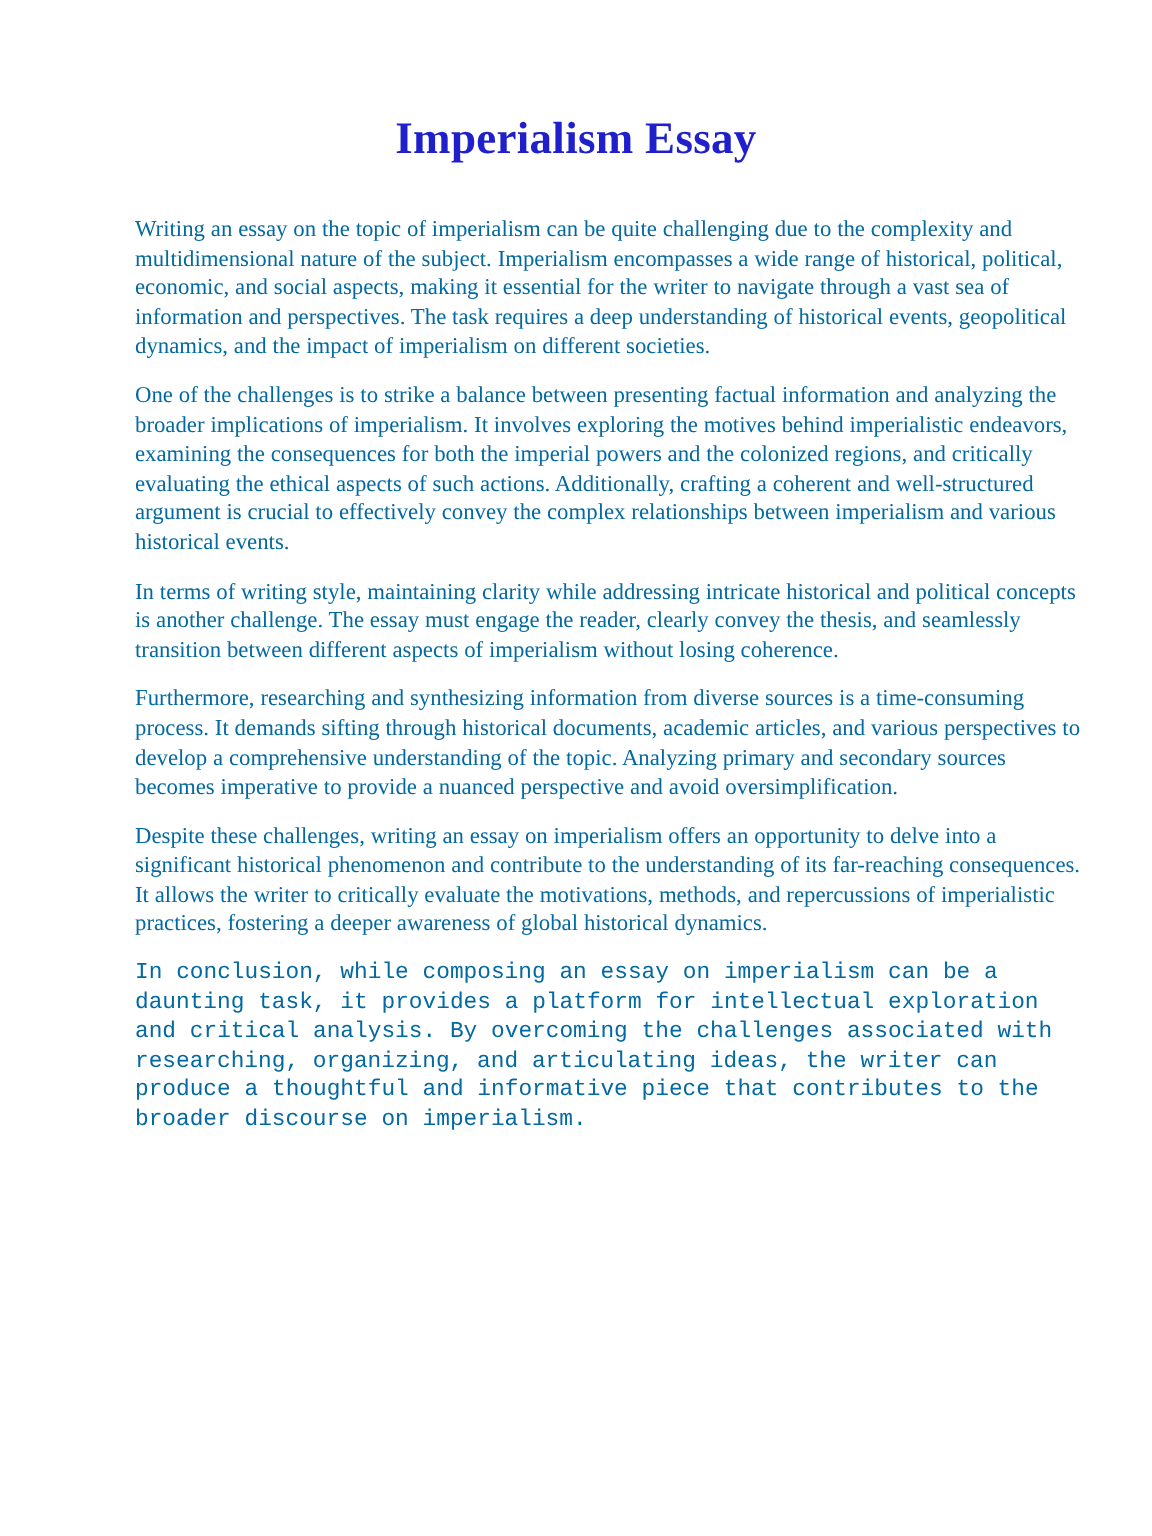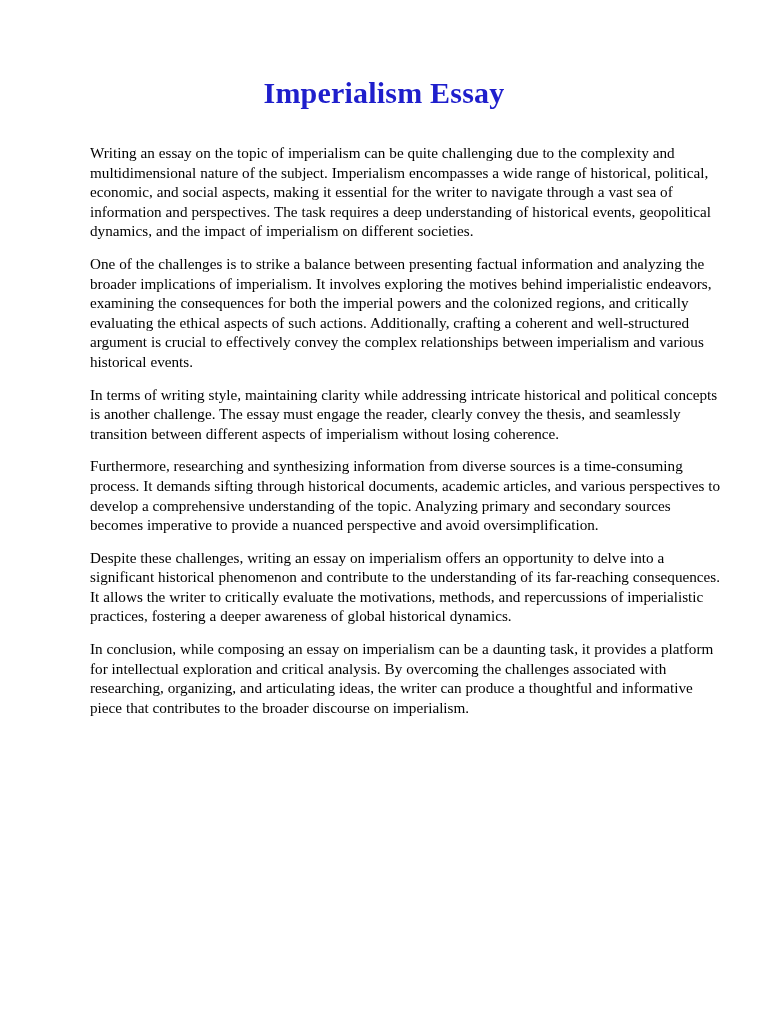--- a/index.html
+++ b/index.html
@@ -47,26 +47,27 @@
     left: 90px;
     width: 634px;
   }
 
   .body-copy p {
     margin: 0 0 13px 0;
     font-family: "Liberation Serif", "DejaVu Serif", serif;
     font-size: 15.2px;
     line-height: 19.6px;
     text-align: left;
-    color: #000000;
+    color: #0369a1;
     word-spacing: 0.1px;
   }
 
   .body-copy p:last-child {
     margin-bottom: 0;
+    font-family: Liberation Mono, monospace;
   }
 </style>
 </head>
 <body>
 
 <div class="page">
 
   <h1 class="doc-title">Imperialism Essay</h1>
 
   <div class="body-copy">

